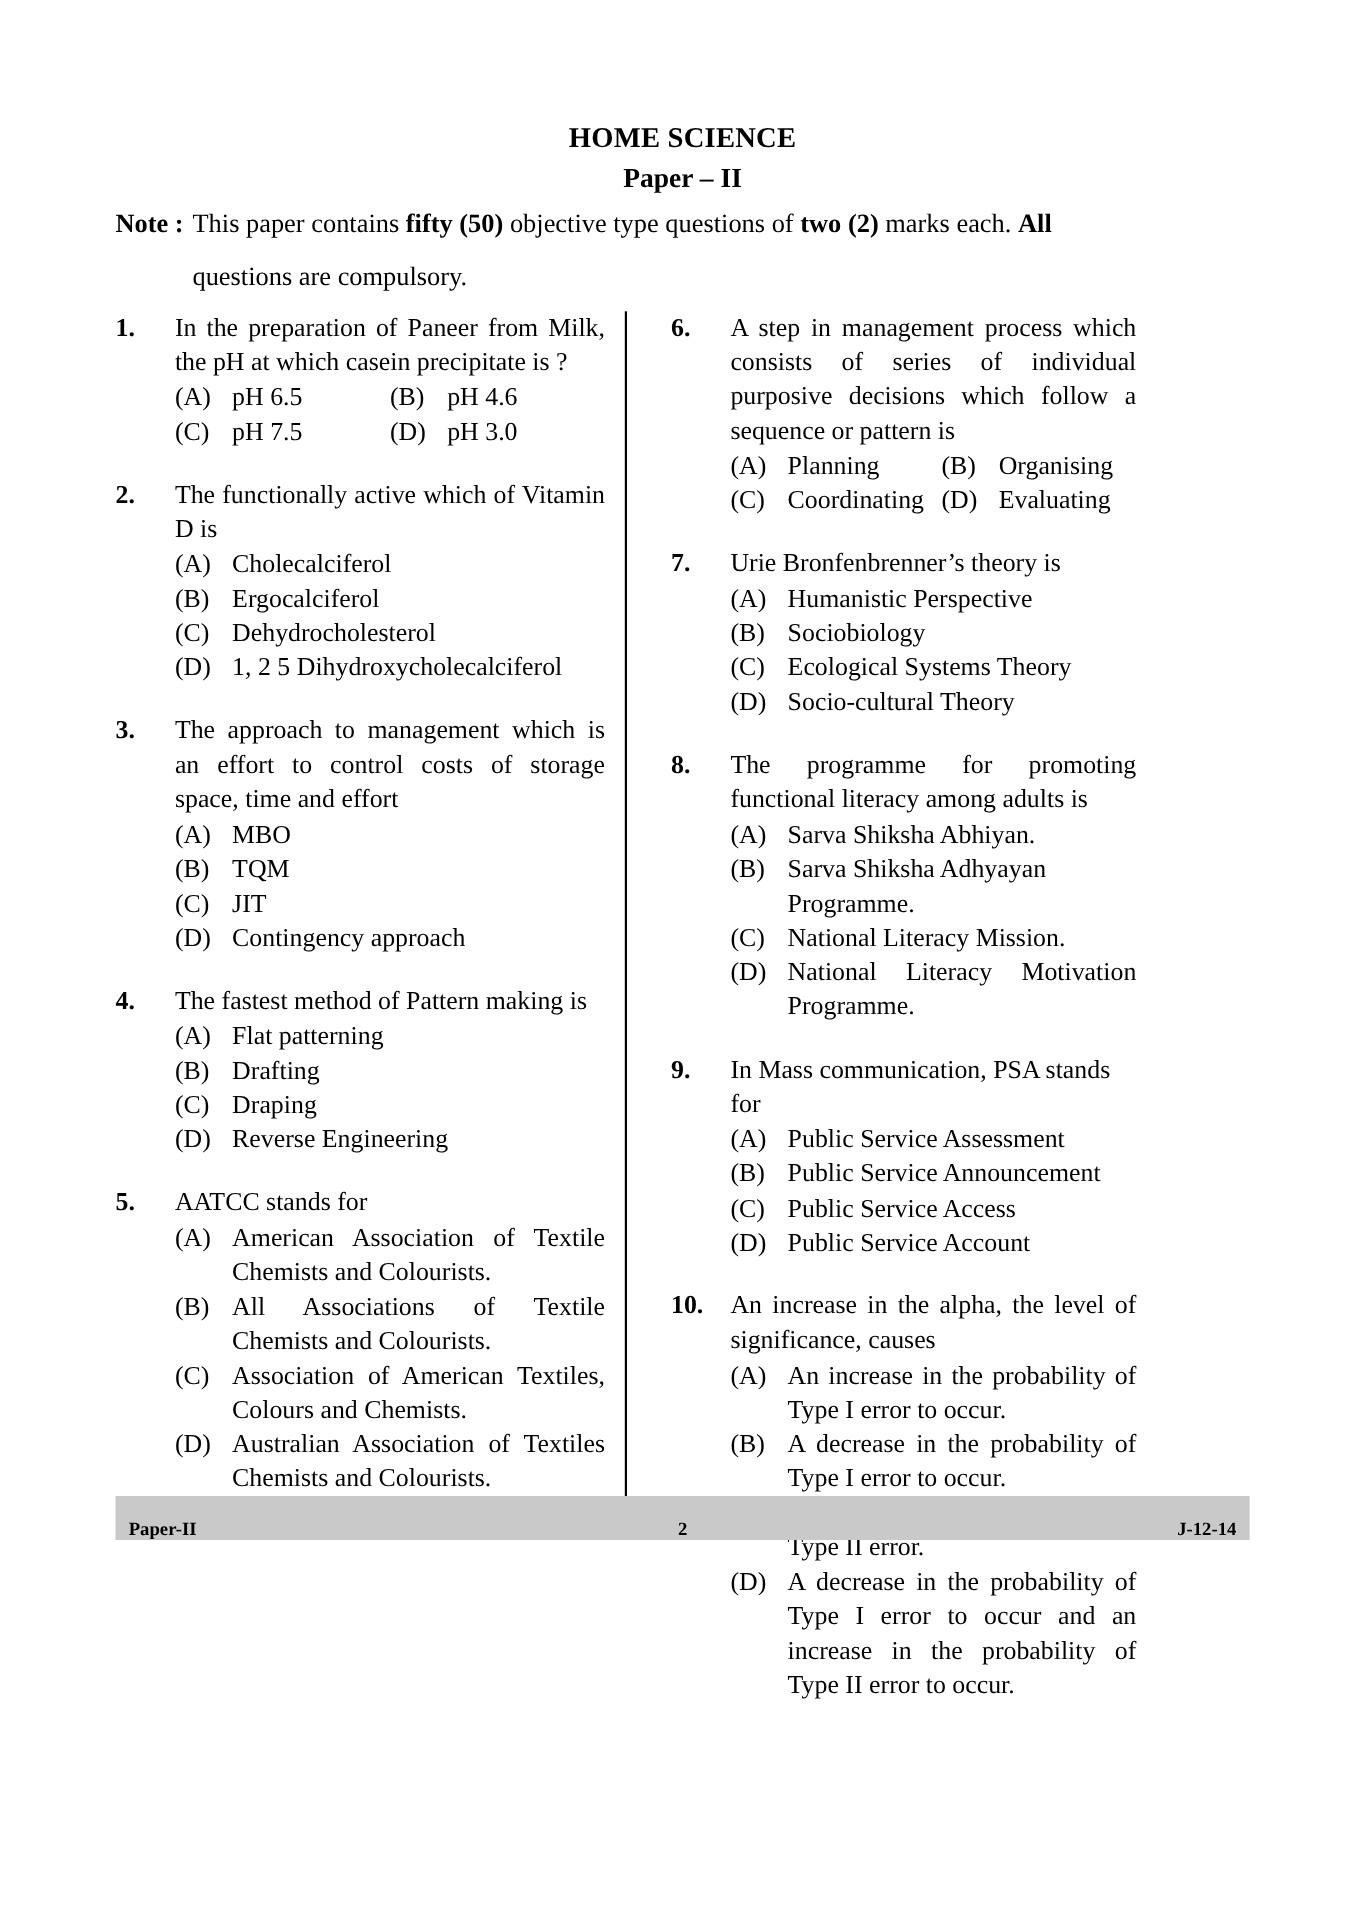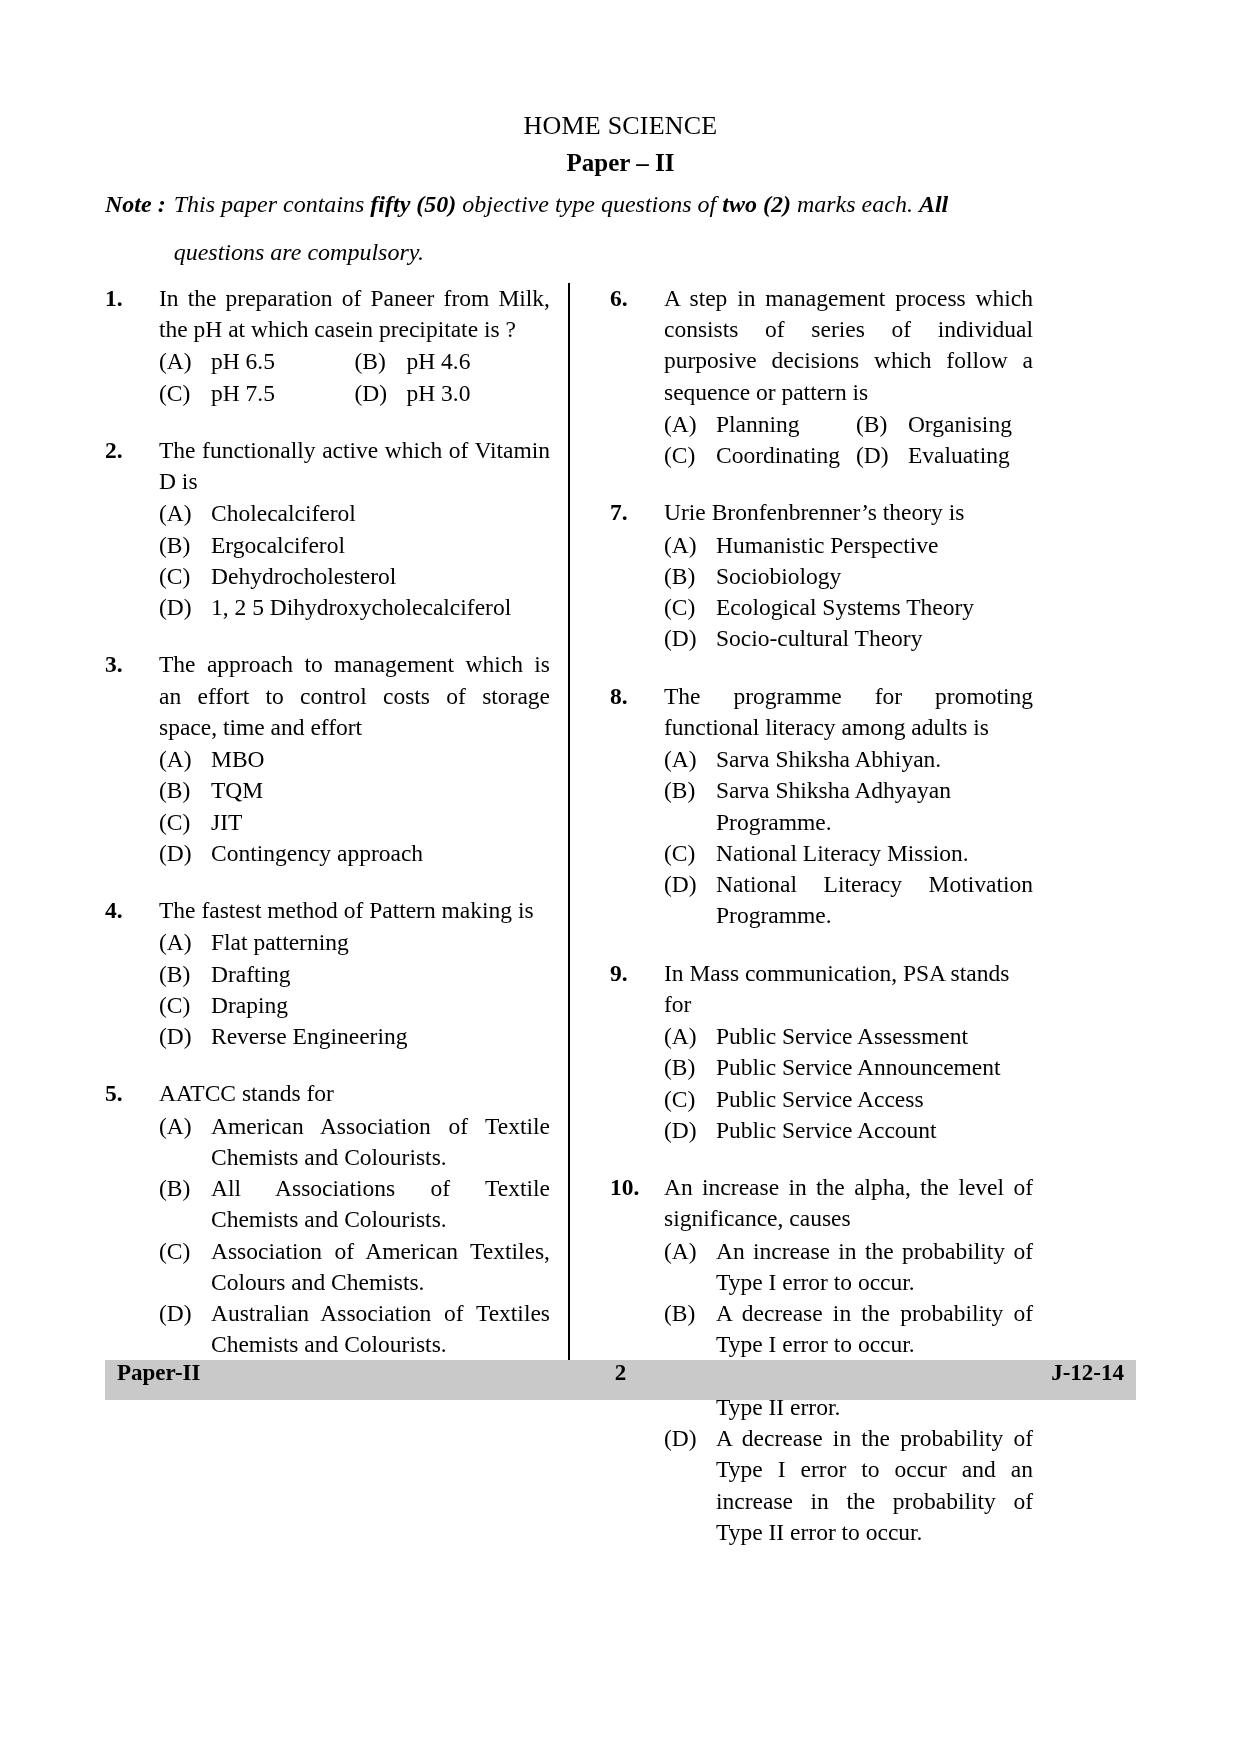--- a/index.html
+++ b/index.html
@@ -18,37 +18,36 @@
     margin: 0 auto;
     background: #ffffff;
     box-sizing: border-box;
     padding: 110px 105px 0 105px;
   }
   .header {
     text-align: center;
   }
   .subject-title {
     font-size: 26px;
-    font-weight: normal;
+    font-weight: bold;
     letter-spacing: 0.2px;
     line-height: 1.25;
   }
   .paper-title {
     font-size: 25px;
     font-weight: bold;
     line-height: 1.3;
     margin-top: 4px;
   }
   .note-block {
     margin-top: 10px;
     font-size: 24px;
     line-height: 1.33;
     display: flex;
     align-items: flex-start;
-    font-style: italic;
   }
   .note-label {
     font-weight: bold;
     white-space: nowrap;
     padding-right: 8px;
   }
   .note-text {
     flex: 1;
     text-align: justify;
     text-justify: inter-word;
@@ -135,22 +134,22 @@
   .opt-row2.wide .opt-half:last-child { width: 48%; }
 
   .footer {
     position: absolute;
     left: 105px;
     right: 105px;
     bottom: 355px;
     height: 40px;
     background: #c9c9c9;
     display: flex;
-    align-items: flex-start;
-    font-size: 23px;
+    align-items: flex-end;
+    font-size: 17px;
     font-weight: bold;
   }
   .footer-left {
     padding-left: 12px;
     width: 33%;
     text-align: left;
   }
   .footer-center {
     width: 34%;
     text-align: center;

